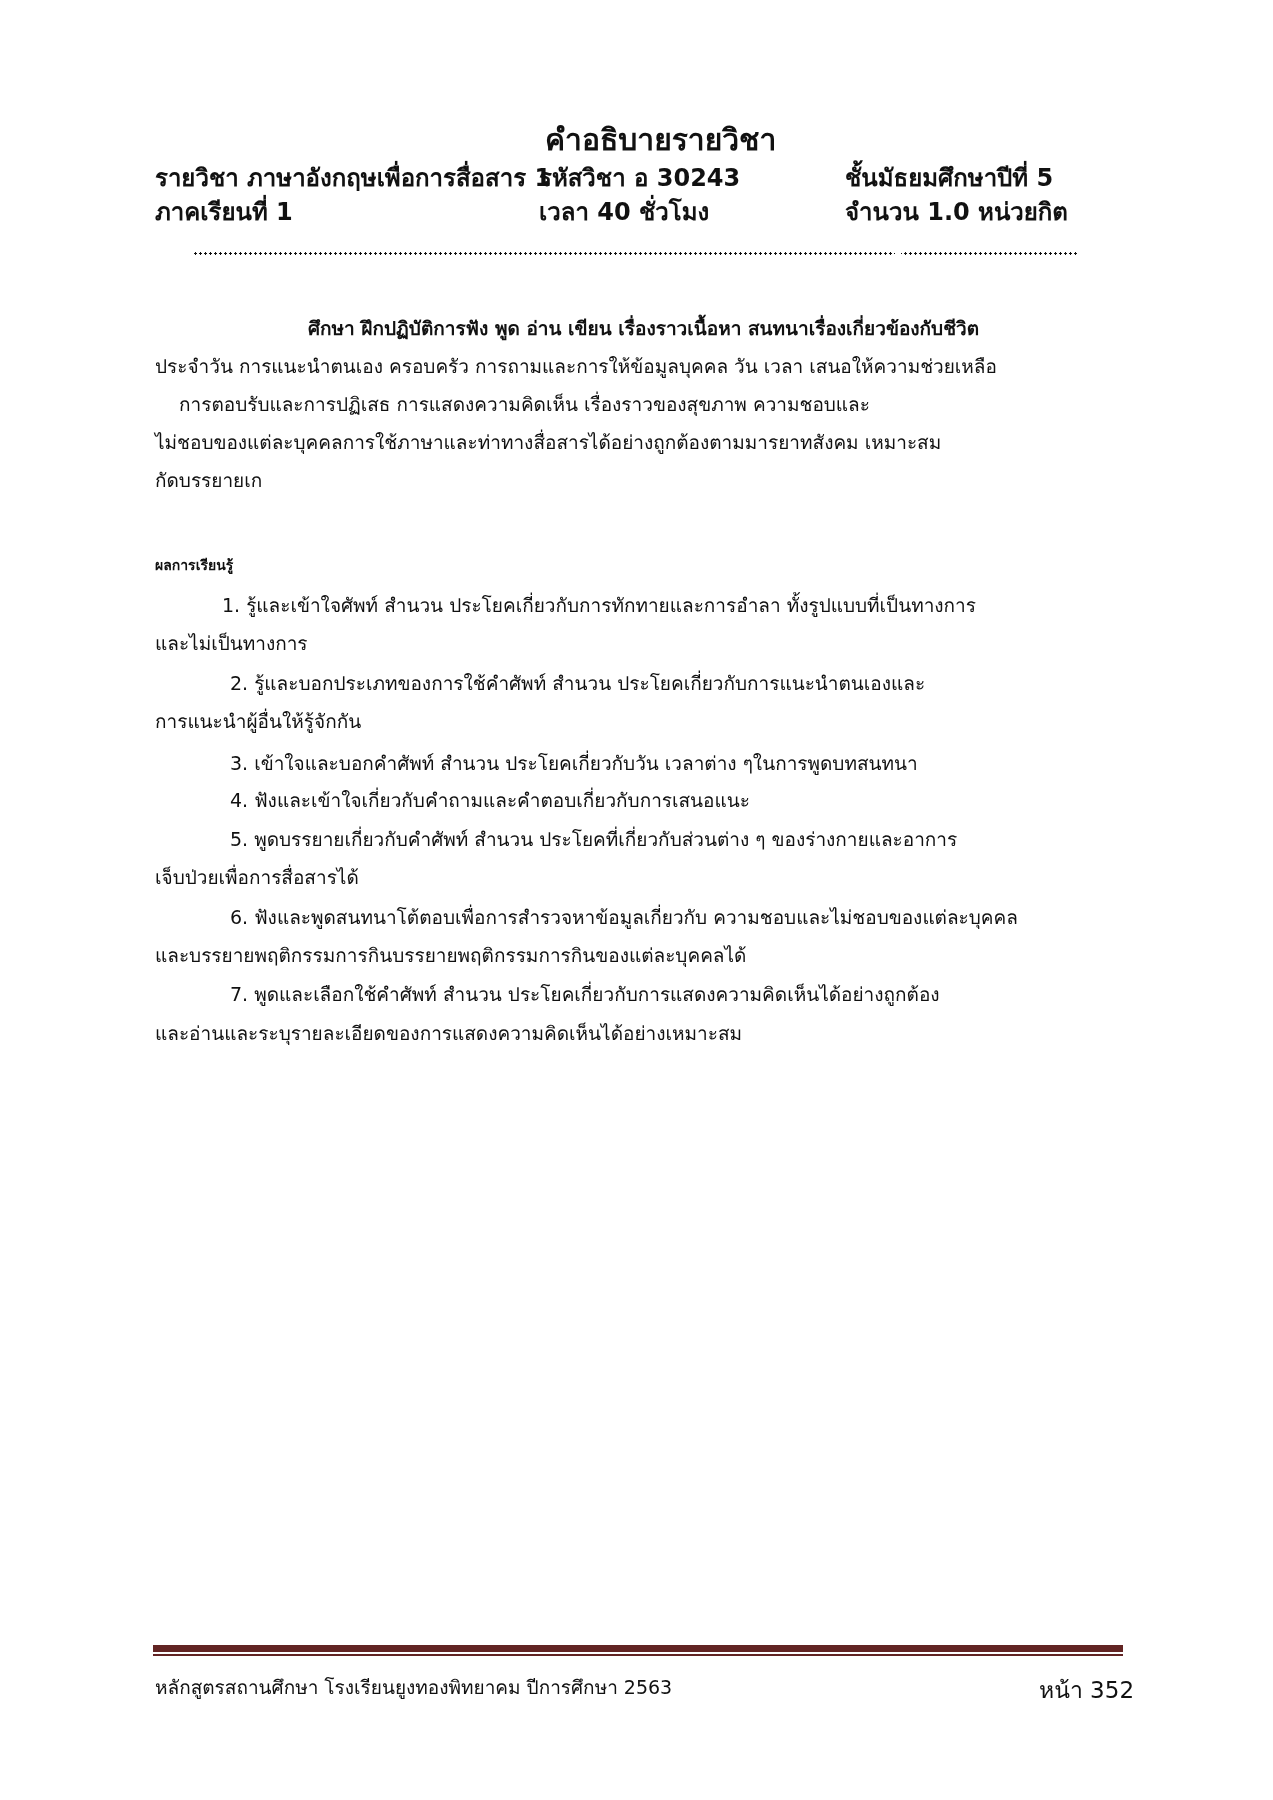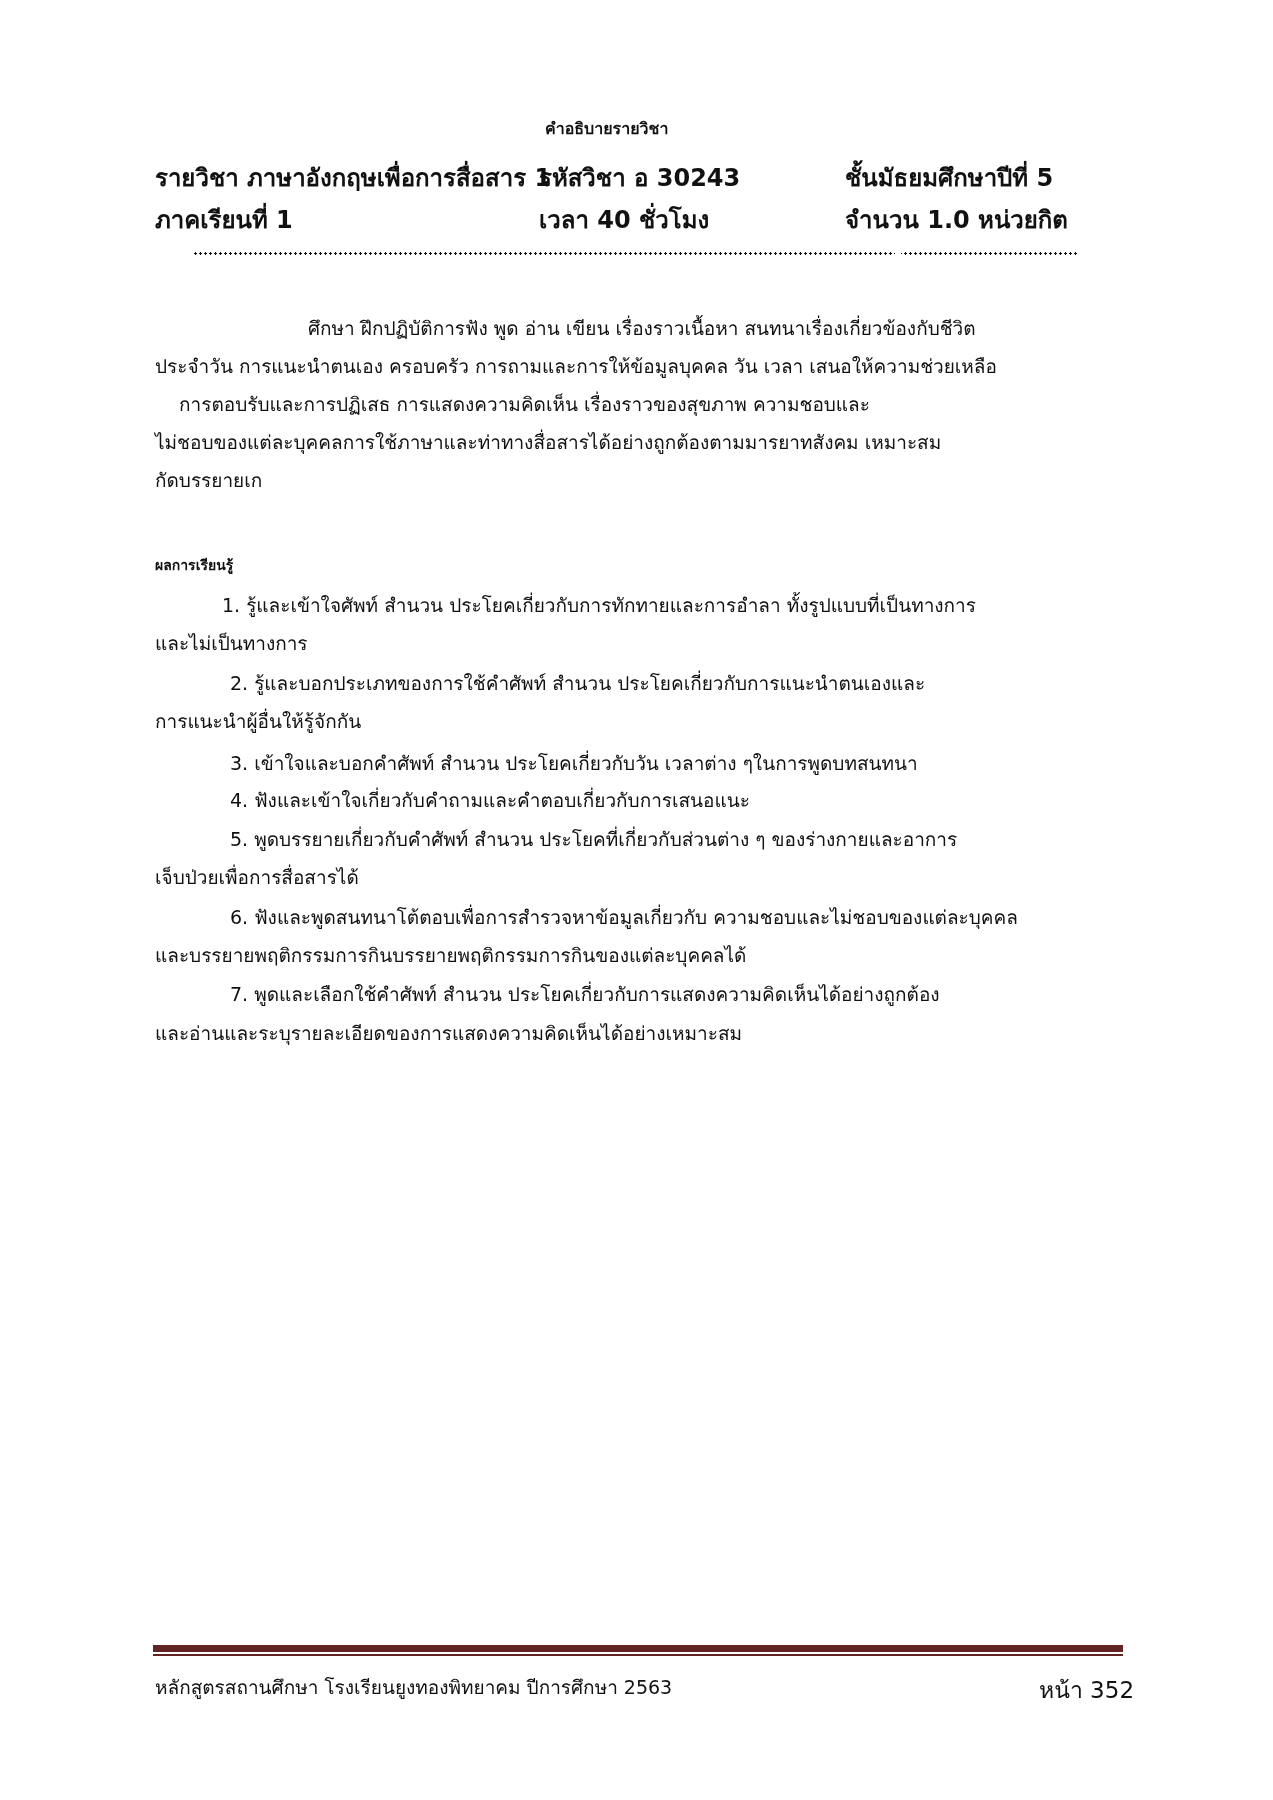--- a/index.html
+++ b/index.html
@@ -11,27 +11,27 @@
       width: 1273px;
       height: 1800px;
       position: relative;
       overflow: hidden;
       font-family: "DejaVu Sans", "Liberation Sans", sans-serif;
       color: #111111;
     }
     .abs { position: absolute; white-space: nowrap; }
     .title {
       left: 545px; top: 116px;
-      font-size: 16px; font-weight: bold;
+      font-size: 30px; font-weight: bold;
     }
     .hdr {
       font-size: 24px; font-weight: bold;
     }
     .r1 { top: 158px; }
-    .r2 { top: 200px; }
+    .r2 { top: 192px; }
     .c1 { left: 155px; }
     .c2 { left: 539px; }
     .c3 { left: 845px; }
     .dots {
       left: 193px; top: 252px;
       width: 884px; height: 3px;
       background-image: radial-gradient(circle, #111 1px, transparent 1.3px);
       background-size: 5px 3px;
       background-repeat: repeat-x;
     }
@@ -64,21 +64,21 @@
     <div class="abs hdr r1 c3">ชั้นมัธยมศึกษาปีที่ 5</div>
     <div class="abs hdr r2 c1">ภาคเรียนที่ 1</div>
     <div class="abs hdr r2 c2">เวลา 40 ชั่วโมง</div>
     <div class="abs hdr r2 c3">จำนวน 1.0 หน่วยกิต</div>
   </div>
 
   <div class="abs dots"></div>
   <div class="abs dots-gap"></div>
 
   <div>
-    <div class="line" style="left:308px; top:313px;">ศึกษา ฝึกปฏิบัติการฟัง พูด อ่าน เขียน เรื่องราวเนื้อหา สนทนาเรื่องเกี่ยวข้องกับชีวิต</div>
+    <div class="line" style="left:308px; top:313px;font-weight:bold;">ศึกษา ฝึกปฏิบัติการฟัง พูด อ่าน เขียน เรื่องราวเนื้อหา สนทนาเรื่องเกี่ยวข้องกับชีวิต</div>
     <div class="line" style="left:155px; top:351px;">ประจำวัน การแนะนำตนเอง ครอบครัว การถามและการให้ข้อมูลบุคคล วัน เวลา เสนอให้ความช่วยเหลือ</div>
     <div class="line" style="left:155px; top:389px;margin-left:24px;">การตอบรับและการปฏิเสธ การแสดงความคิดเห็น เรื่องราวของสุขภาพ ความชอบและ</div>
     <div class="line" style="left:155px; top:427px;">ไม่ชอบของแต่ละบุคคลการใช้ภาษาและท่าทางสื่อสารได้อย่างถูกต้องตามมารยาทสังคม เหมาะสม</div>
     <div class="line" style="left:155px; top:465px;">กัดบรรยายเก</div>
   </div>
 
   <div class="abs section-title">ผลการเรียนรู้</div>
 
   <div>
     <div class="line" style="left:222px; top:590px;">1. รู้และเข้าใจศัพท์ สำนวน ประโยคเกี่ยวกับการทักทายและการอำลา ทั้งรูปแบบที่เป็นทางการ</div>

